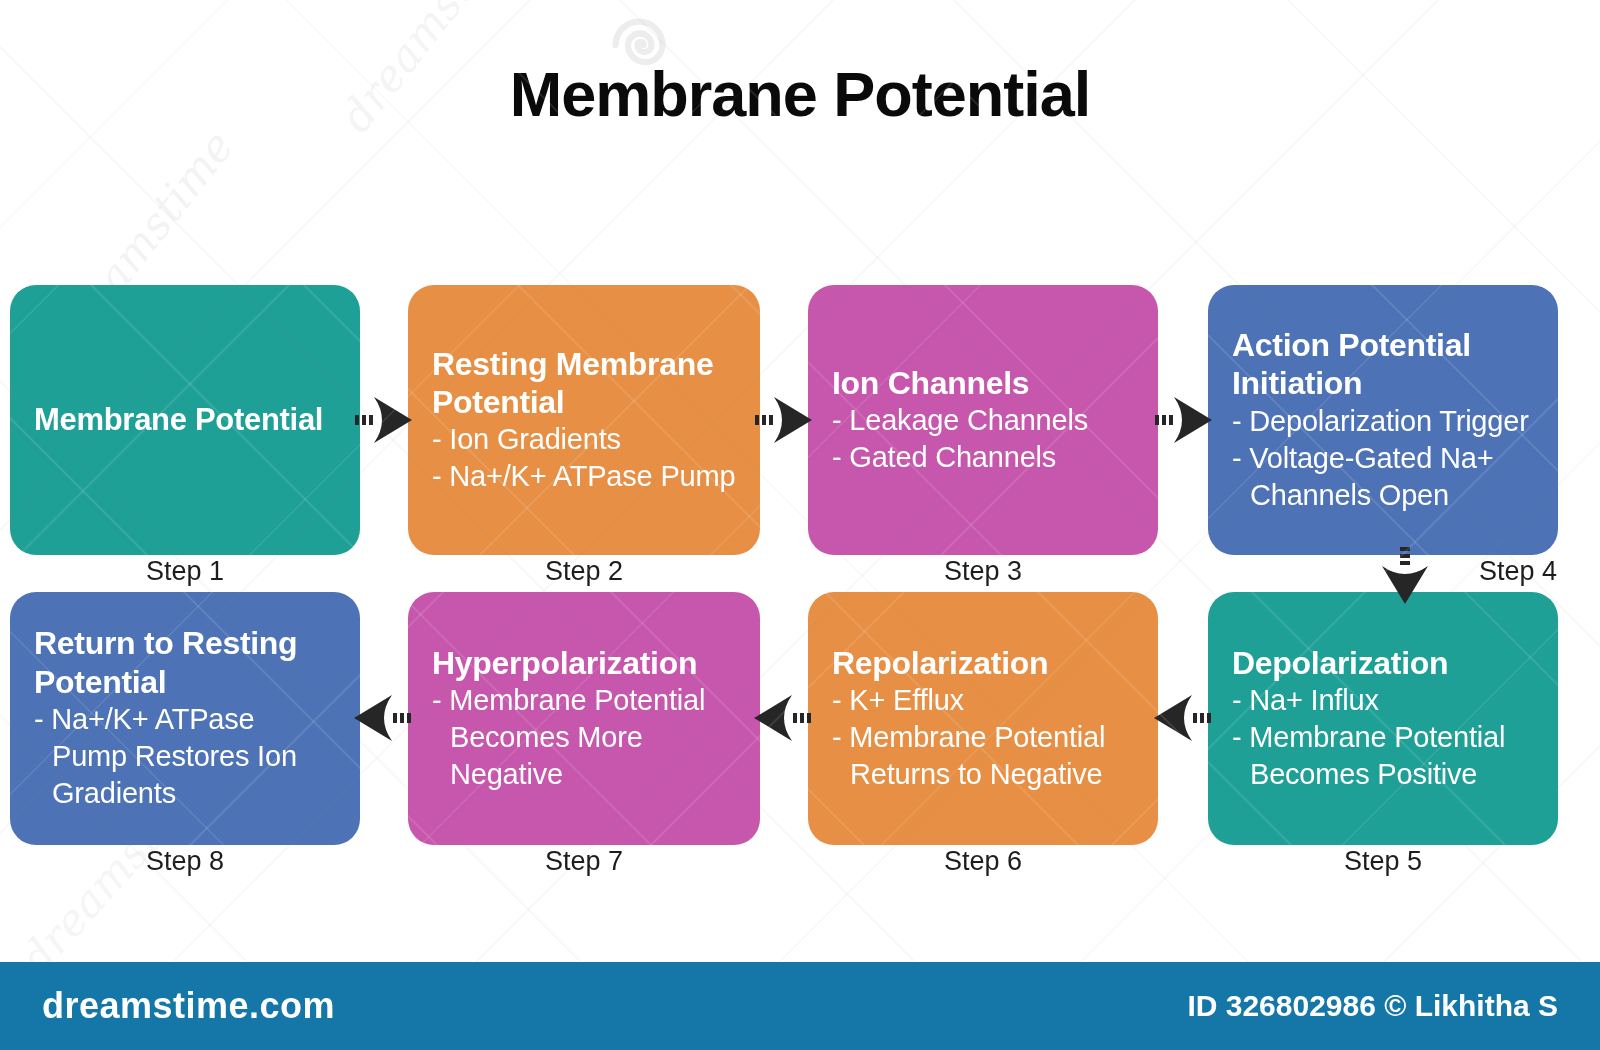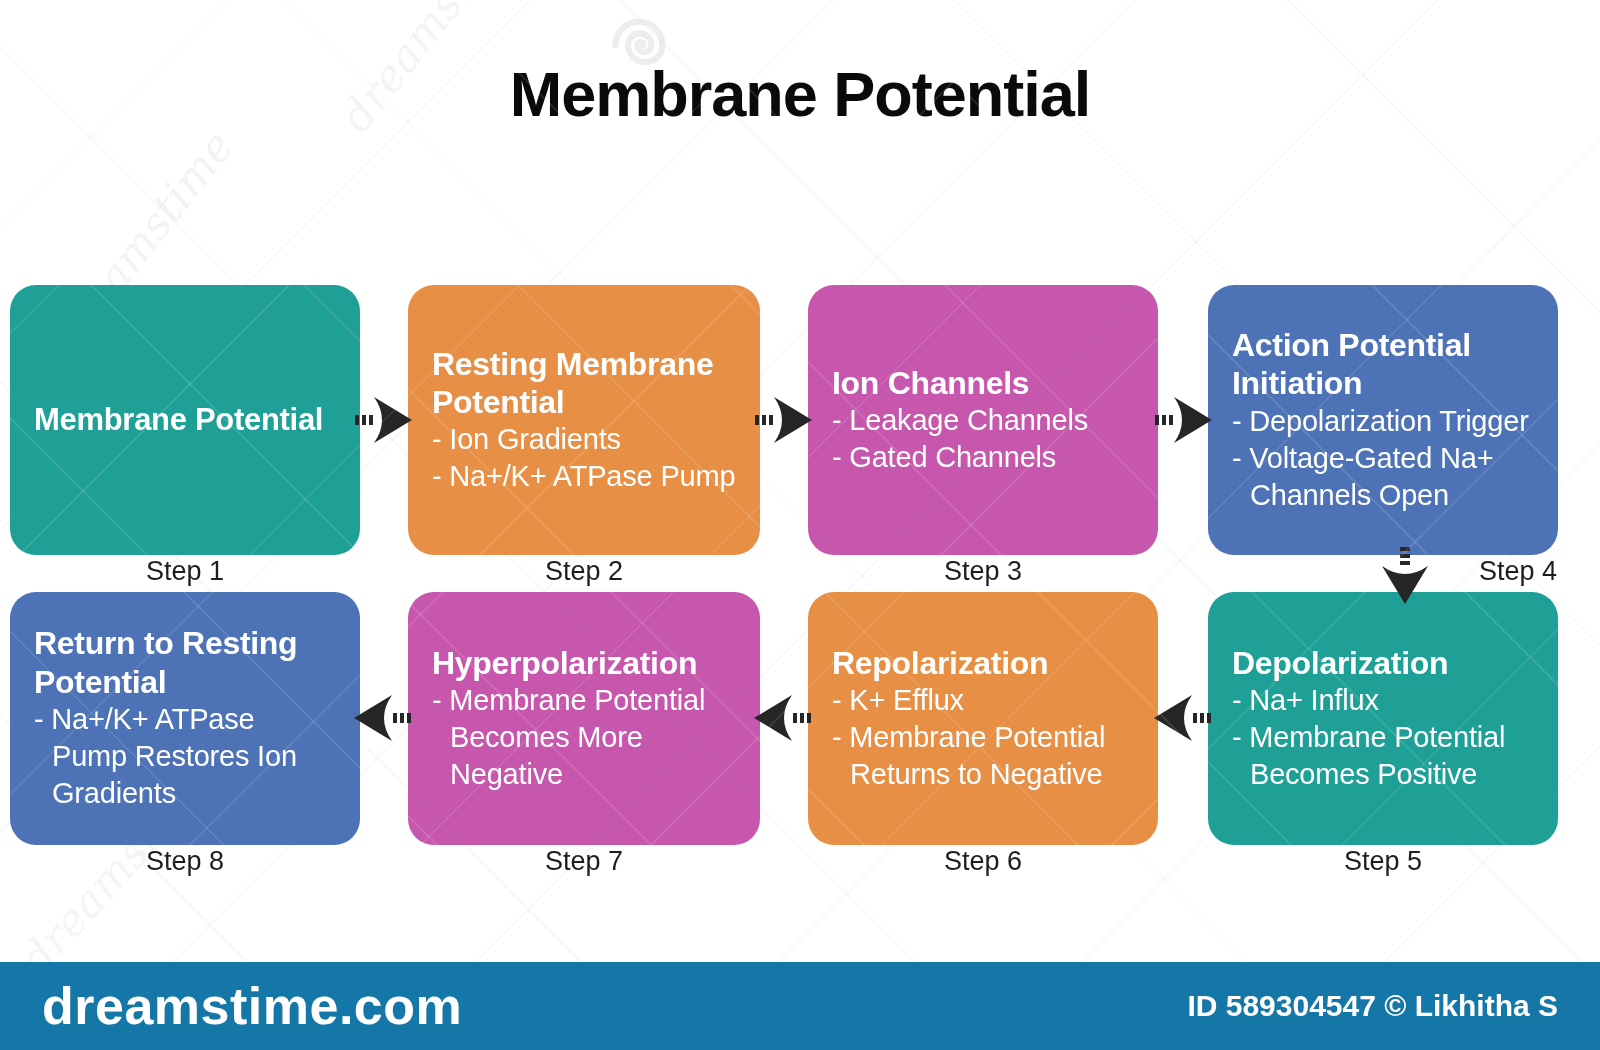--- a/index.html
+++ b/index.html
@@ -57,21 +57,21 @@
       repeating-linear-gradient(-45deg, rgba(130,130,130,0.05) 0 2px, transparent 2px 214px),
       repeating-linear-gradient(45deg, rgba(255,255,255,0.10) 0 2px, transparent 2px 151px),
       repeating-linear-gradient(-45deg, rgba(255,255,255,0.10) 0 2px, transparent 2px 163px);
   }
 
   .footer{
     position:absolute;left:0;top:962px;width:1600px;height:88px;background:#1577A7;
     box-sizing:border-box;display:flex;align-items:center;justify-content:space-between;
     padding:0 42px;color:#ffffff;z-index:60;
   }
-  .brand{font-size:52px;font-weight:700;letter-spacing:0.5px;}
+  .brand{font-size:36px;font-weight:700;letter-spacing:0.5px;}
   .credit{font-size:30px;font-weight:700;}
 </style>
 </head>
 <body>
 
 <div class="stage">
 
   <div class="wm-text" style="left:40px;top:330px;transform:rotate(-52deg);color:rgba(90,90,90,0.07);">dreamstime</div>
   <div class="wm-text" style="left:330px;top:110px;transform:rotate(-52deg);color:rgba(120,120,120,0.08);">dreamstime</div>
   <div class="wm-text" style="left:520px;top:470px;transform:rotate(-48deg);color:rgba(255,255,255,0.13);">dreamstime</div>
@@ -221,16 +221,16 @@
         <rect class="ink" x="8" y="21" width="4" height="10"></rect>
         <rect class="ink" x="15" y="21" width="4" height="10"></rect>
         <path class="ink" d="M58 26 L20 3 Q36 26 20 49 Z"></path>
       </svg>
   </div>
 
   <div class="wm-lines"></div>
 
   <div class="footer">
     <div class="brand">dreamstime.com</div>
-    <div class="credit">ID 589304547 © Likhitha S</div>
+    <div class="credit">ID 326802986 © Likhitha S</div>
   </div>
 
 </div>
 
 </body></html>

